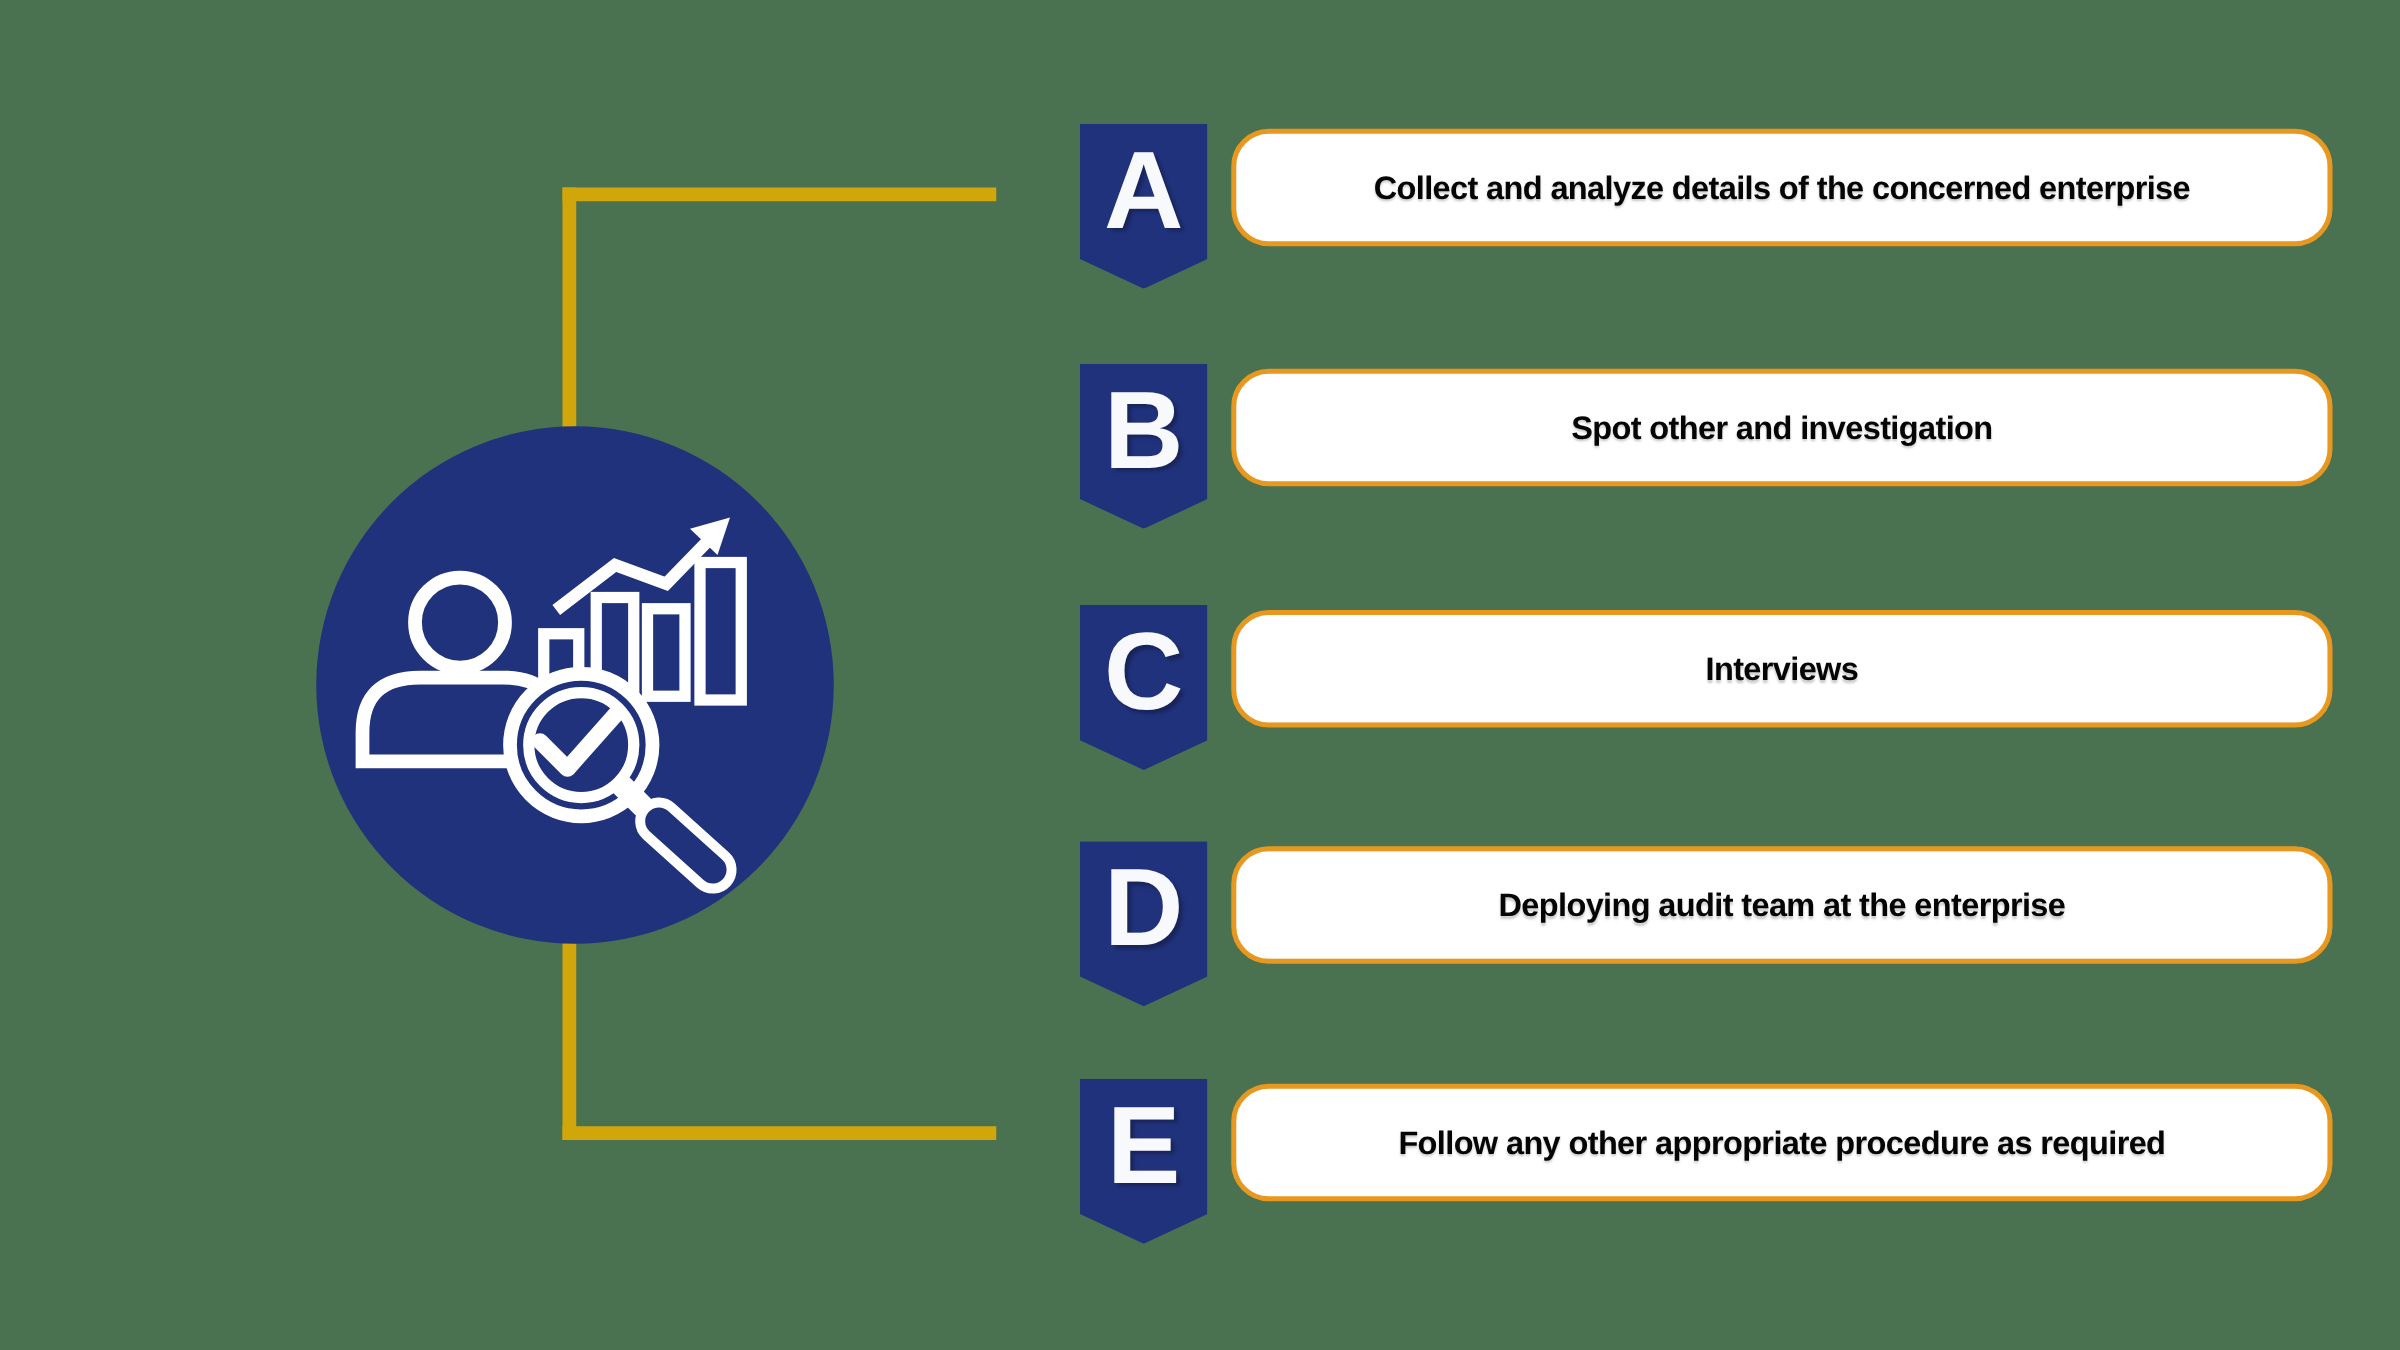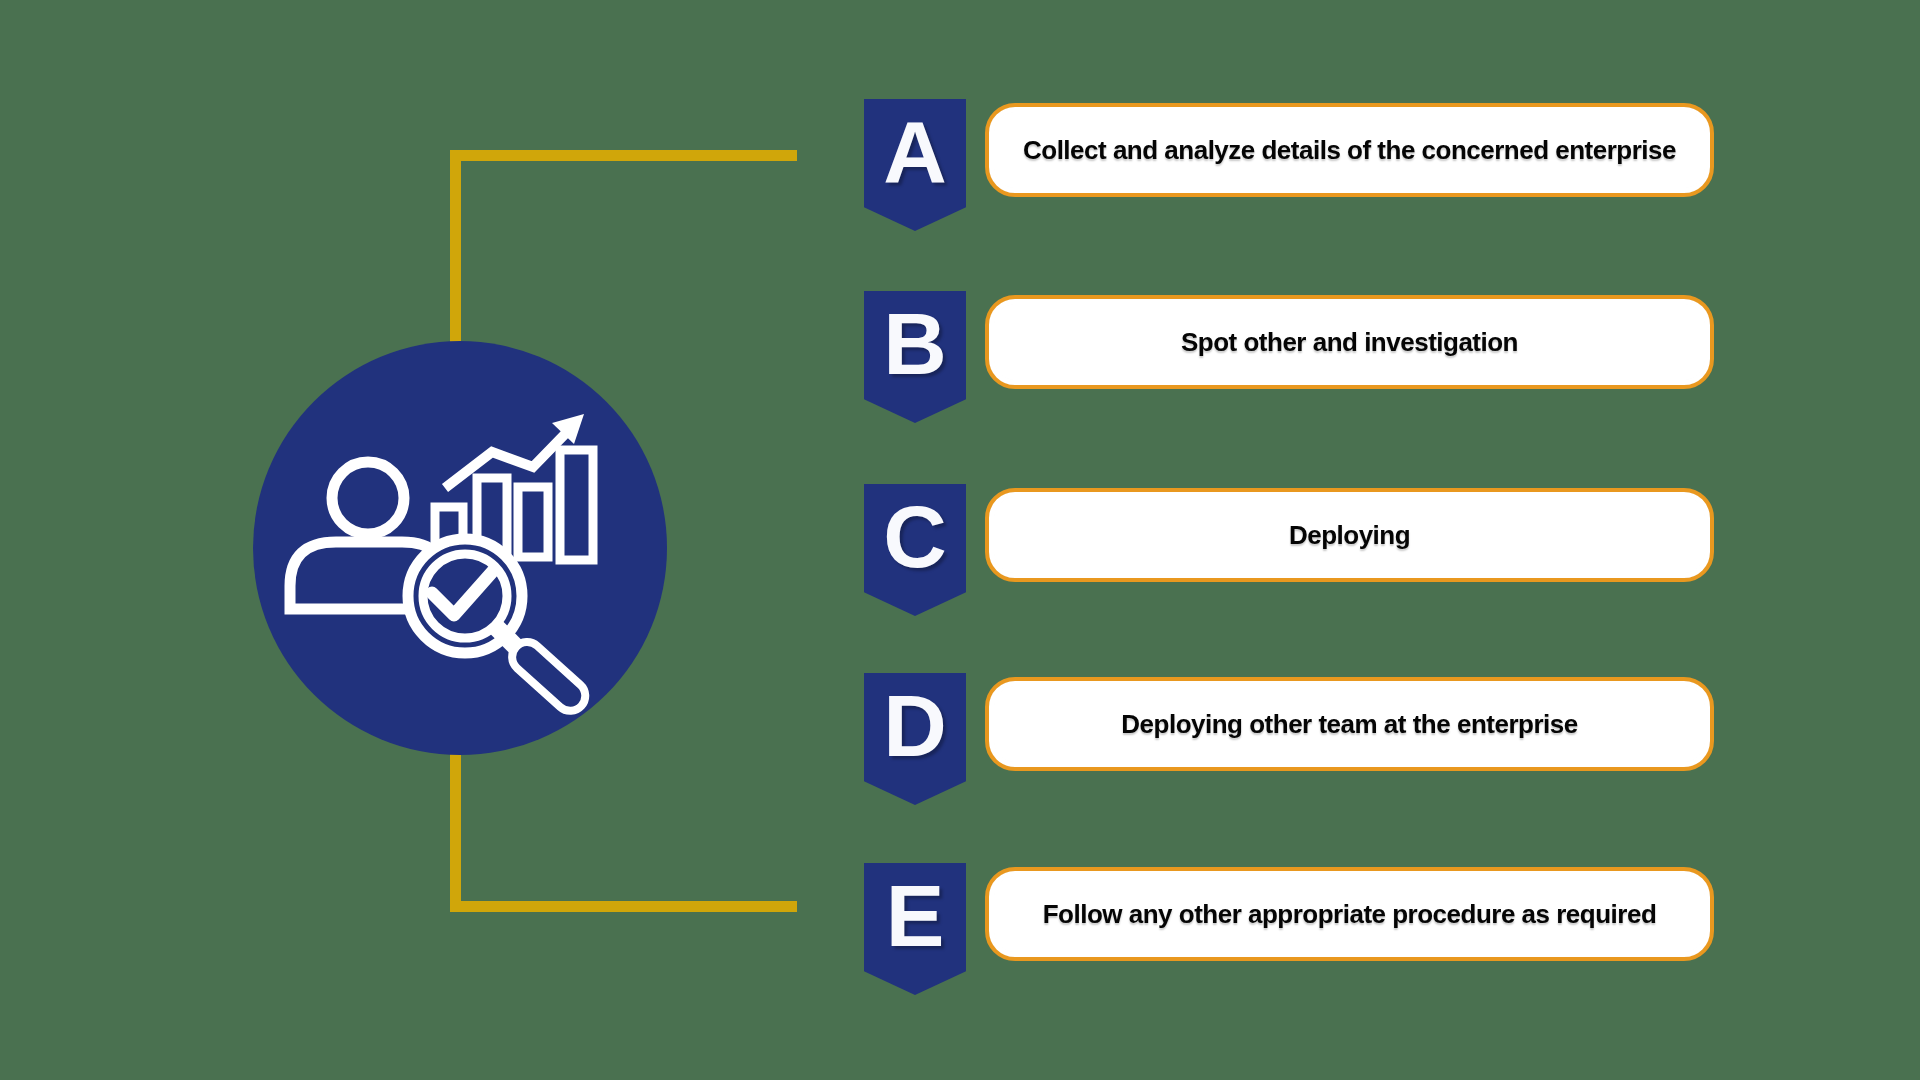--- a/index.html
+++ b/index.html
@@ -25,21 +25,21 @@
     position:absolute;left:0;top:0;width:102px;height:132px;
     background:#21327D;
     clip-path:polygon(0 0,100% 0,100% 82%,50% 100%,0 82%);
     text-align:center;
   }
   .badge-letter{
     display:block;line-height:106px;font-size:88px;font-weight:bold;
     color:#F8F9FD;text-shadow:3px 3px 3px rgba(0,0,0,0.28);
   }
   .pill{
-    position:absolute;left:121px;top:4px;width:729px;height:94px;
+    position:absolute;left:121px;top:4px;width:881px;height:94px;
     box-sizing:border-box;background:#ffffff;
     border:4px solid #E9981F;border-radius:30px;
     box-shadow:inset 0 0 0 5px #ffffff, inset 0 0 5px rgba(0,0,0,0.22);
     display:flex;align-items:center;justify-content:center;
     padding:0 12px;
   }
   .pill-text{
     font-size:26px;font-weight:bold;color:#050505;letter-spacing:-0.5px;
     white-space:nowrap;text-shadow:0 2px 2px rgba(0,0,0,0.22);
   }
@@ -105,30 +105,30 @@
     <div class="pill">
       <span class="pill-text">Spot other and investigation</span>
     </div>
   </div>
 
   <div class="step-row" id="row-c">
     <div class="badge">
       <span class="badge-letter">C</span>
     </div>
     <div class="pill">
-      <span class="pill-text">Deploying</span>
+      <span class="pill-text">Interviews</span>
     </div>
   </div>
 
   <div class="step-row" id="row-d">
     <div class="badge">
       <span class="badge-letter">D</span>
     </div>
     <div class="pill">
-      <span class="pill-text">Deploying other team at the enterprise</span>
+      <span class="pill-text">Deploying audit team at the enterprise</span>
     </div>
   </div>
 
   <div class="step-row" id="row-e">
     <div class="badge">
       <span class="badge-letter">E</span>
     </div>
     <div class="pill">
       <span class="pill-text">Follow any other appropriate procedure as required</span>
     </div>

